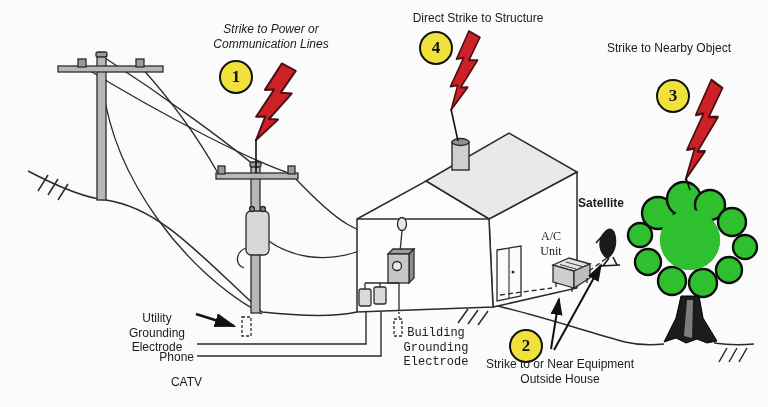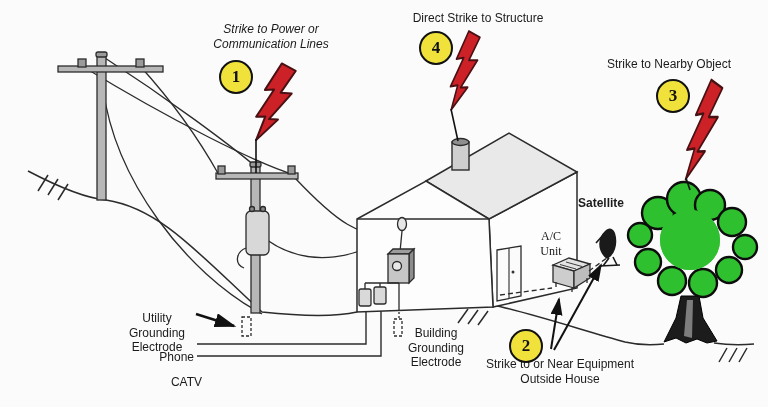--- a/index.html
+++ b/index.html
@@ -176,32 +176,32 @@
 
     <g stroke="#111" stroke-width="2" fill="none">
       <line x1="551" y1="349" x2="559" y2="299" marker-end="url(#ah)"></line>
       <line x1="554" y1="350" x2="601" y2="265" marker-end="url(#ah)"></line>
     </g>
   </svg>
 
   <div class="lbl" style="left:196px; top:22px; width:150px;font-style:italic;">Strike to Power or
 Communication Lines</div>
   <div class="lbl" style="left:398px; top:11px; width:160px;">Direct Strike to Structure</div>
-  <div class="lbl" style="left:596px; top:57px; width:146px;">Strike to Nearby Object</div>
+  <div class="lbl" style="left:596px; top:41px; width:146px;">Strike to Nearby Object</div>
   <div class="lbl" style="left:468px; top:357px; width:184px;">Strike to or Near Equipment
 Outside House</div>
   <div class="lbl left" style="left:578px; top:196px; width:62px;font-weight:bold;">Satellite</div>
   <div class="lbl" style="left:528px; top:229px; width:46px;font-family:Liberation Serif, serif;">A/C
 Unit</div>
   <div class="lbl" style="left:115px; top:266px; width:84px;margin-top:45px;">Utility
 Grounding
 Electrode</div>
   <div class="lbl right" style="left:146px; top:335px; width:56px;margin-top:40px;">CATV</div>
   <div class="lbl right" style="left:138px; top:350px; width:56px;">Phone</div>
-  <div class="lbl" style="left:394px; top:326px; width:84px;">Building
+  <div class="lbl" style="left:394px; top:326px; width:84px;font-family:Liberation Mono, monospace;">Building
 Grounding
 Electrode</div>
 
   <div class="badge" style="left:219px; top:60px;">1</div>
   <div class="badge" style="left:419px; top:31px;">4</div>
   <div class="badge" style="left:656px; top:79px;">3</div>
   <div class="badge" style="left:509px; top:329px;">2</div>
 
 </div>
 

